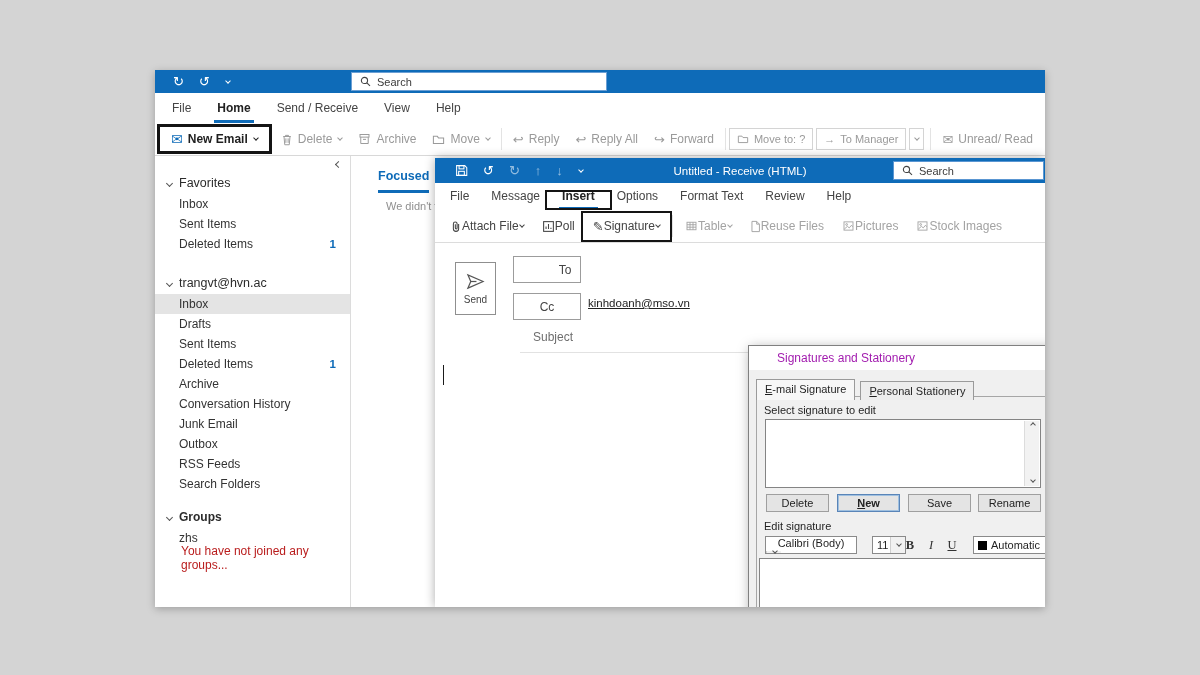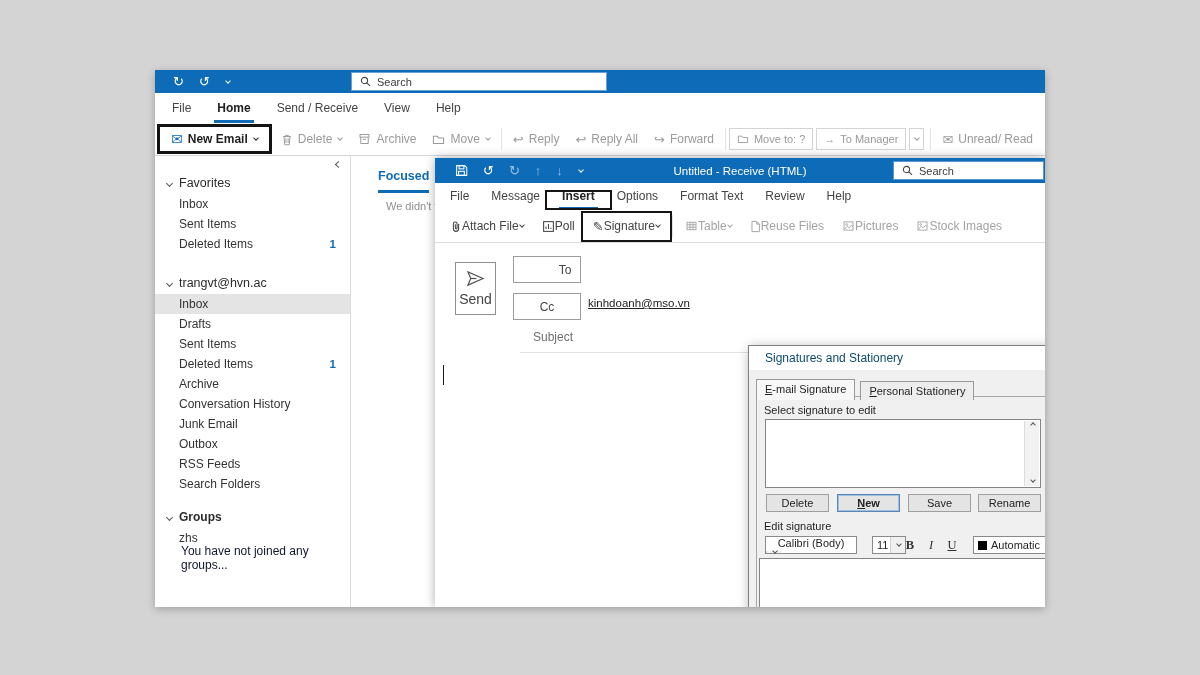--- a/index.html
+++ b/index.html
@@ -46,21 +46,21 @@
     border-right:1px solid #dcdcdc;font-size:12px;color:#333;padding-top:16px;}
   .sb-collapse{position:absolute;right:9px;top:6px;color:#555;}
   .sb-head{display:flex;align-items:center;gap:7px;height:22px;padding-left:12px;font-size:12.5px;color:#2b2b2b;}
   .sb-head .chev{color:#555;flex:none;}
   .sb-head.groups{font-weight:700;font-size:12px;}
   .sb-gap{height:18px;}
   .sb-gap2{height:12px;}
   .sb-row{height:20px;display:flex;align-items:center;padding:0 14px 0 24px;}
   .sb-row.selected{background:#e4e4e4;}
   .sb-count{margin-left:auto;color:#0e6bb8;font-size:11.5px;font-weight:600;}
-  .sb-note{height:20px;display:flex;align-items:center;padding-left:26px;color:#0f172a;}
+  .sb-note{height:20px;display:flex;align-items:center;padding-left:26px;color:#b91c1c;}
   
   .ot-listpane{position:absolute;left:197px;top:86px;right:0;bottom:0;background:#fff;}
   .lp-tabs{position:absolute;left:26px;top:13px;display:flex;gap:26px;font-size:12.5px;color:#555;}
   .lp-tab{padding-bottom:7px;white-space:nowrap;}
   .lp-tab.active{color:#0e6bb8;font-weight:700;border-bottom:3px solid #0e6bb8;}
   .lp-empty{position:absolute;left:34px;top:44px;font-size:11px;color:#8f8f8f;white-space:nowrap;}
   
   .compose{position:absolute;left:280px;top:88px;width:610px;height:449px;background:#fff;
     box-shadow:0 0 10px rgba(0,0,0,.33);overflow:hidden;}
   .cw-titlebar{height:25px;background:#0e6bb8;color:#fff;display:flex;align-items:center;gap:15px;
@@ -78,37 +78,37 @@
   .pen{font-size:13px;line-height:1;}
   
   .anno{position:absolute;border:2px solid #141414;pointer-events:none;z-index:5;}
   .anno.newmail{top:1px;bottom:1px;left:-6px;right:-6px;border-width:3px;}
   .anno.insert{top:1px;bottom:0;left:-6px;right:-6px;}
   .anno.sig{top:1px;bottom:0;left:-3px;right:-3px;}
   
   .cw-body{position:absolute;left:0;top:85px;right:0;bottom:0;background:#fff;}
   .send-btn{position:absolute;left:20px;top:19px;width:41px;height:53px;border:1px solid #8f8f8f;
     display:flex;flex-direction:column;align-items:center;justify-content:center;gap:4px;
-    color:#444;font-size:14px;background:#fff;}
+    color:#444;font-size:10px;background:#fff;}
   .send-btn svg{color:#555;}
   .field-btn{position:absolute;left:78px;width:68px;height:27px;border:1px solid #9c9c9c;
     display:flex;align-items:center;justify-content:center;font-size:12px;color:#444;background:#fff;}
   .to-btn{top:13px;padding-left:36px;}
   .cc-btn{top:50px;}
   .cc-value{position:absolute;left:153px;top:54px;font-size:11.5px;color:#222;text-decoration:underline;}
   .subject-input{position:absolute;left:98px;top:87px;width:200px;border:none;outline:none;
     background:transparent;font-size:12px;color:#555;font-family:inherit;}
   .subject-input::placeholder{color:#6e6e6e;opacity:1;}
   .subject-line{position:absolute;left:85px;right:0;top:109px;height:1px;background:#e2e2e2;}
   .cursor{position:absolute;left:8px;top:122px;width:1px;height:20px;background:#1a1a1a;}
   
   .sig-dialog{position:absolute;left:313px;top:102px;width:332px;height:430px;background:#f0f0f0;
     border:1px solid #808080;box-shadow:2px 3px 12px rgba(0,0,0,.35);z-index:10;font-size:11px;color:#1f1f1f;}
-  .dlg-title{height:24px;background:#fff;display:flex;align-items:center;padding-left:16px;
-    font-size:12px;color:#0c4a6e;}
+  .dlg-title{height:24px;background:#fff;display:flex;align-items:center;padding-left:28px;
+    font-size:12px;color:#a21caf;}
   .dlg-tabs{position:absolute;left:7px;top:33px;z-index:2;}
   .dtab{display:inline-block;padding:3px 8px;border:1px solid #9a9a9a;border-bottom:none;
     background:#ededed;margin-right:2px;vertical-align:bottom;}
   .dtab.active{background:#f7f7f7;padding-bottom:5px;}
   .dtab::first-letter{text-decoration:underline;}
   .tabpage{position:absolute;left:7px;top:50px;right:-60px;height:500px;border:1px solid #a6a6a6;
     background:#f0f0f0;}
   .dlg-label{position:absolute;left:15px;}
   .dlg-select-label{top:58px;}
   .dlg-edit-label{top:174px;}

